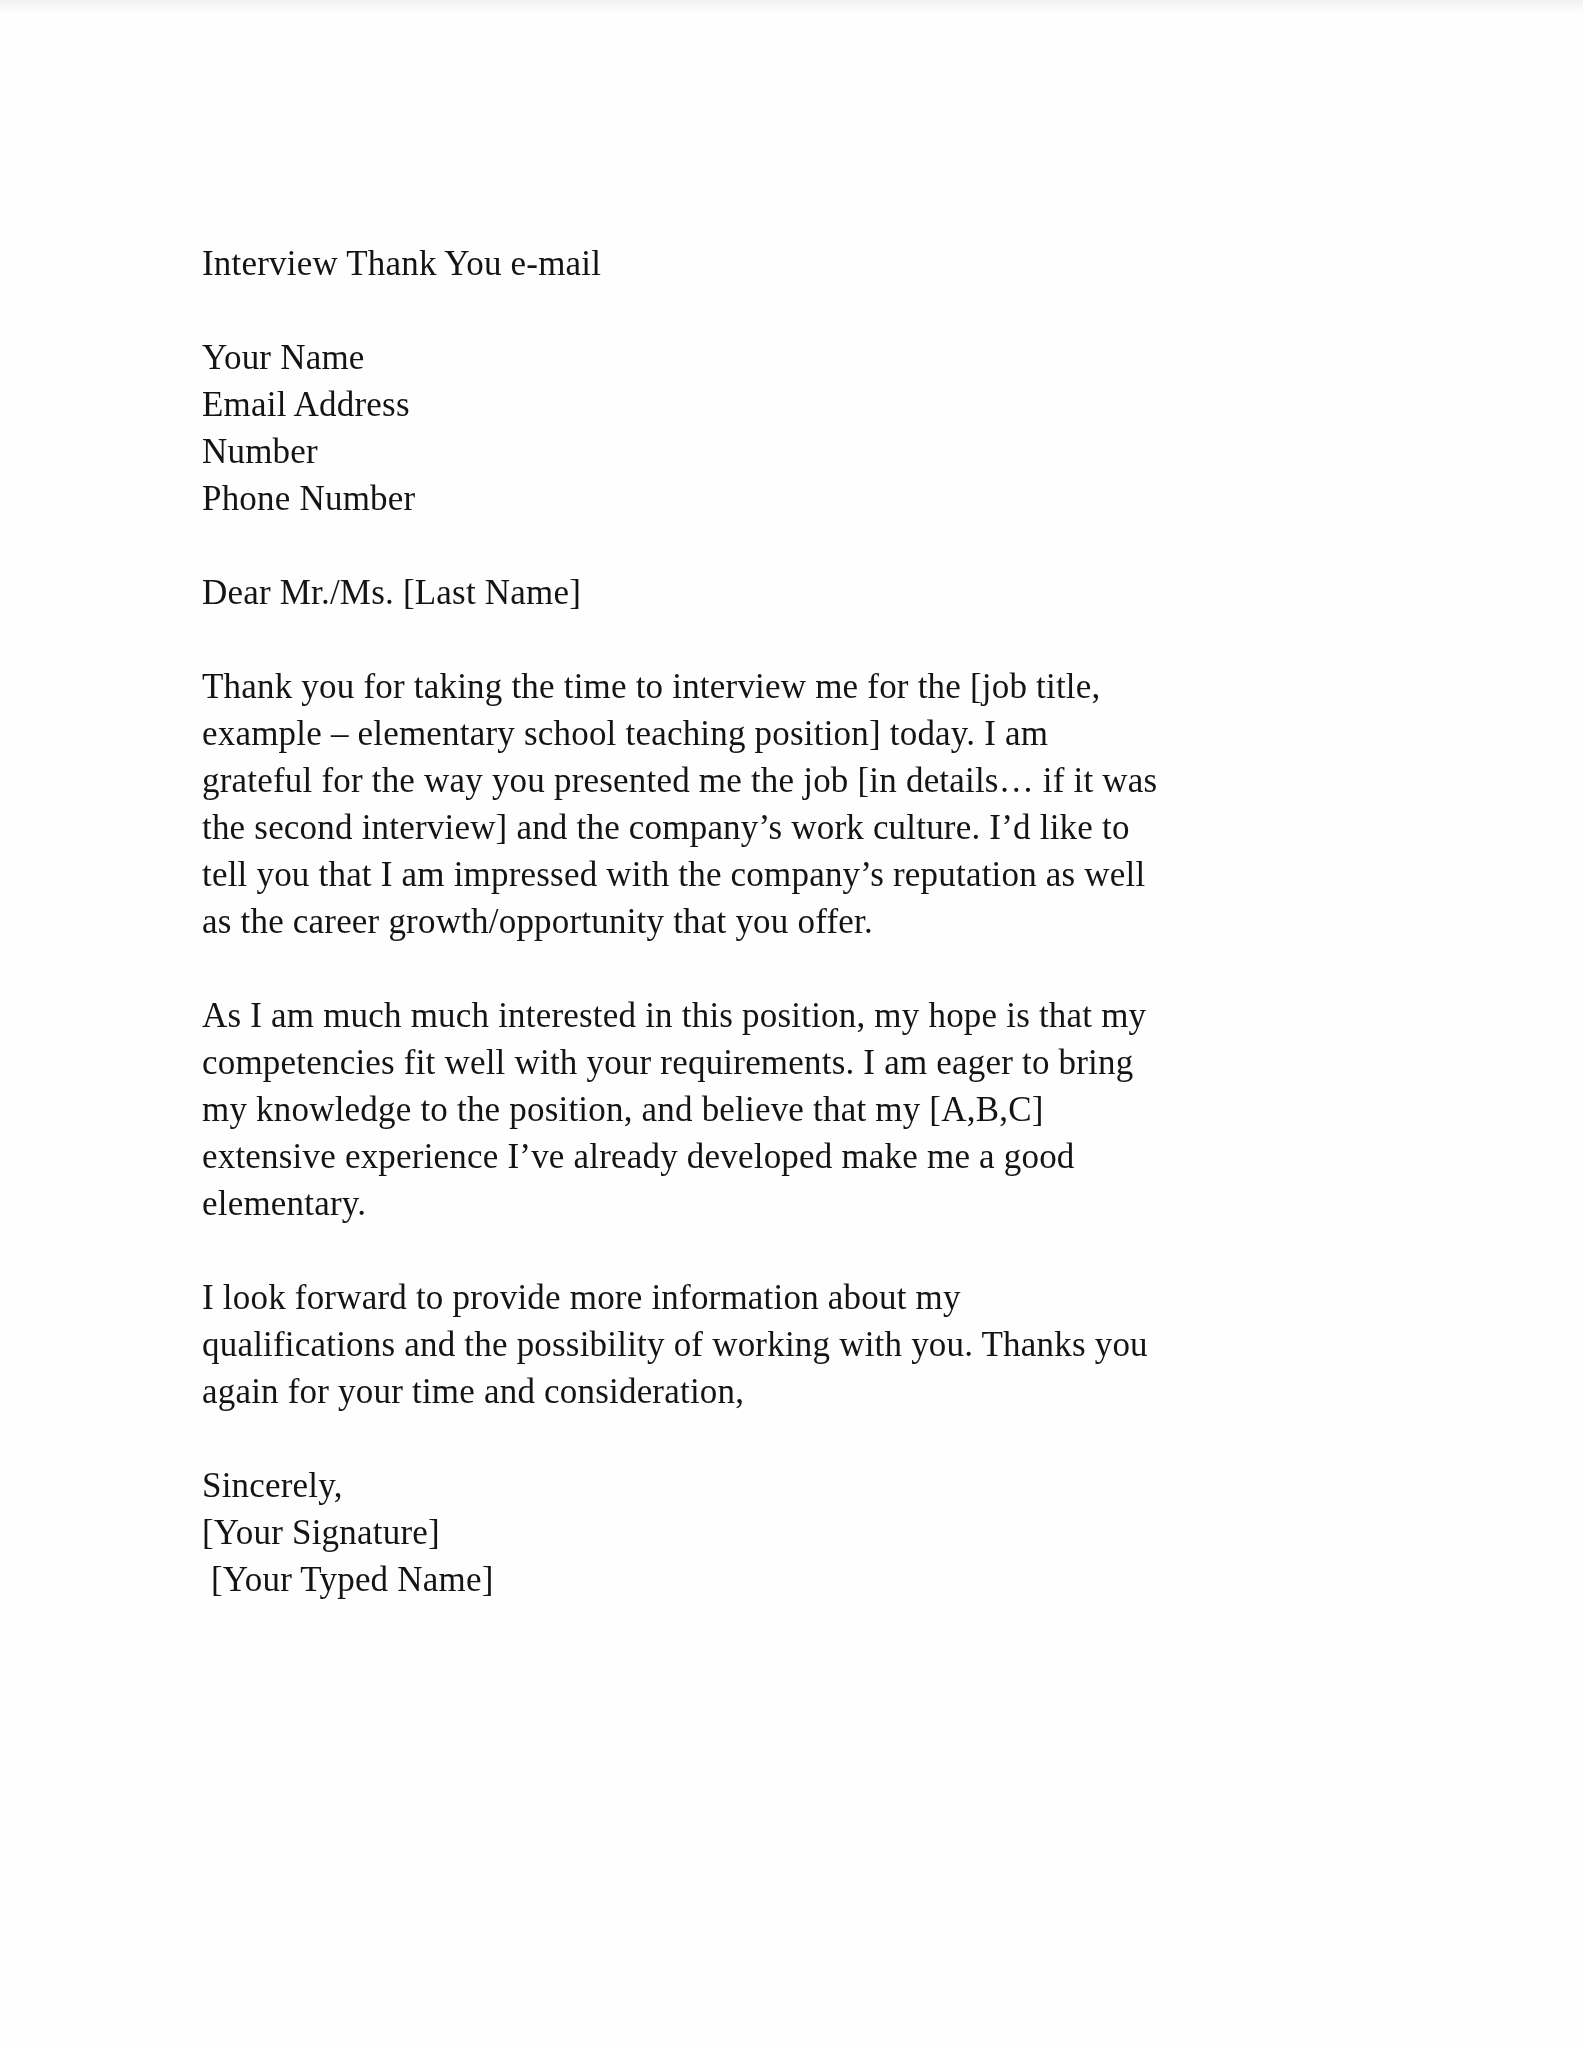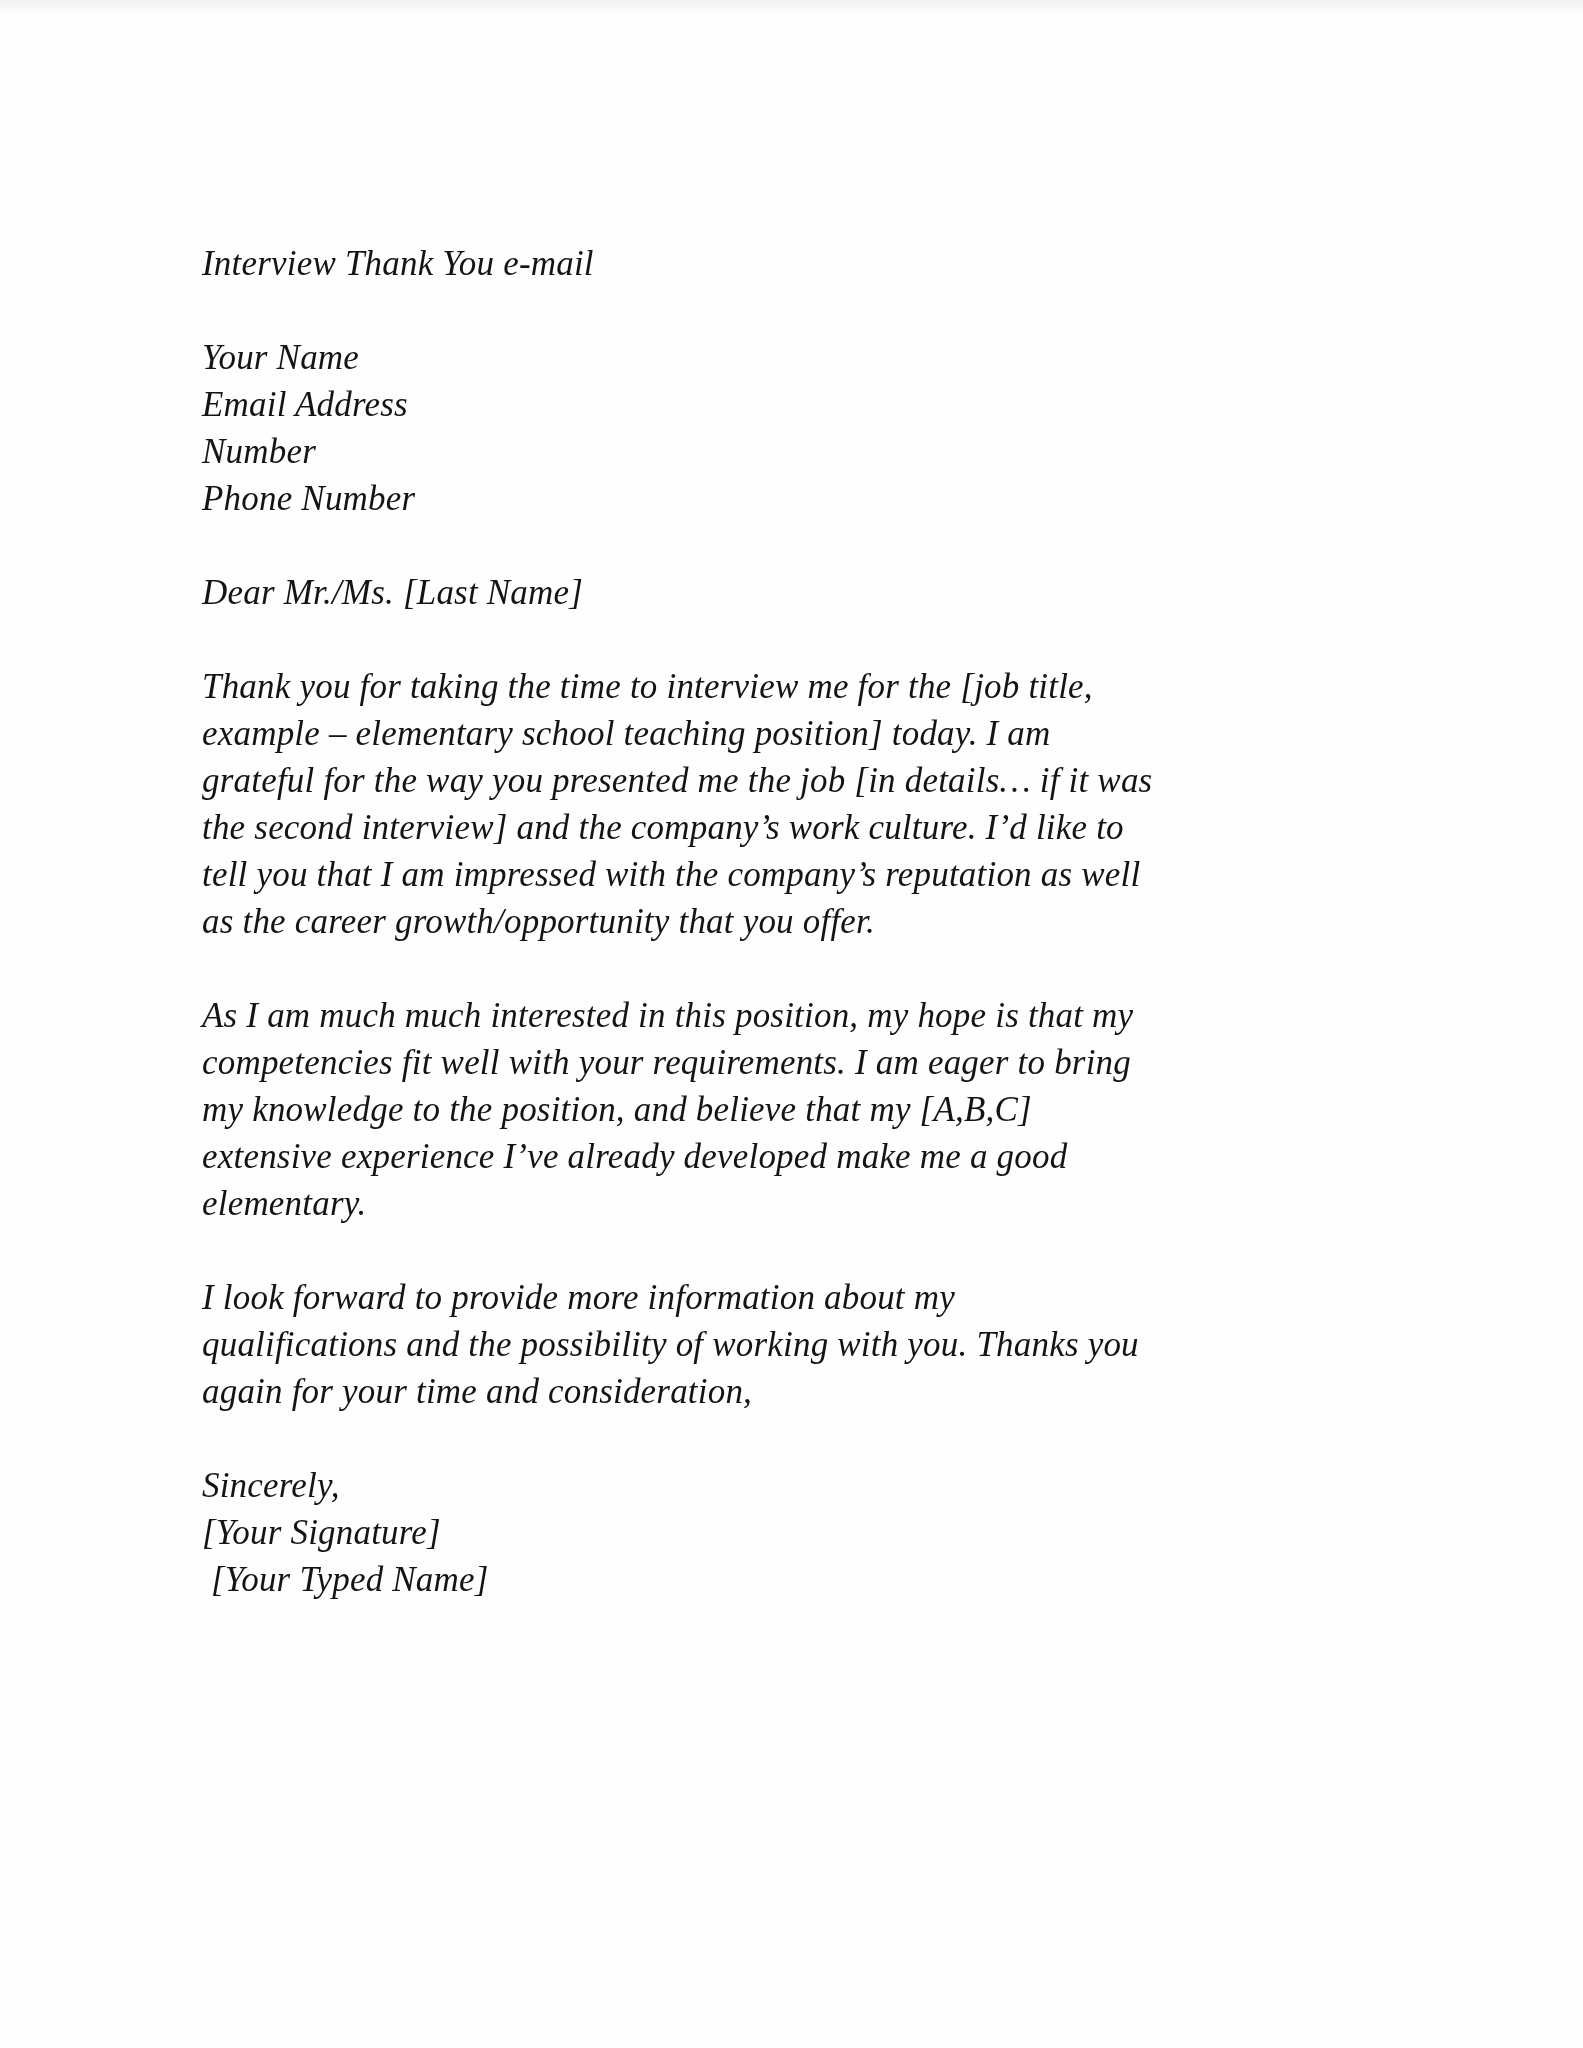--- a/index.html
+++ b/index.html
@@ -24,21 +24,20 @@
     top: 0; left: 0; right: 0;
     height: 14px;
     background: linear-gradient(to bottom, rgba(0,0,0,0.05), rgba(0,0,0,0));
     pointer-events: none;
   }
   .letter {
     position: absolute;
     top: 240px;
     left: 202px;
     width: 1180px;
-    font-style: italic;
   }
   .block {
     margin: 0 0 47px 0;
   }
   .block:last-child {
     margin-bottom: 0;
   }
   .block.gap-2 {
   }
   .line {

